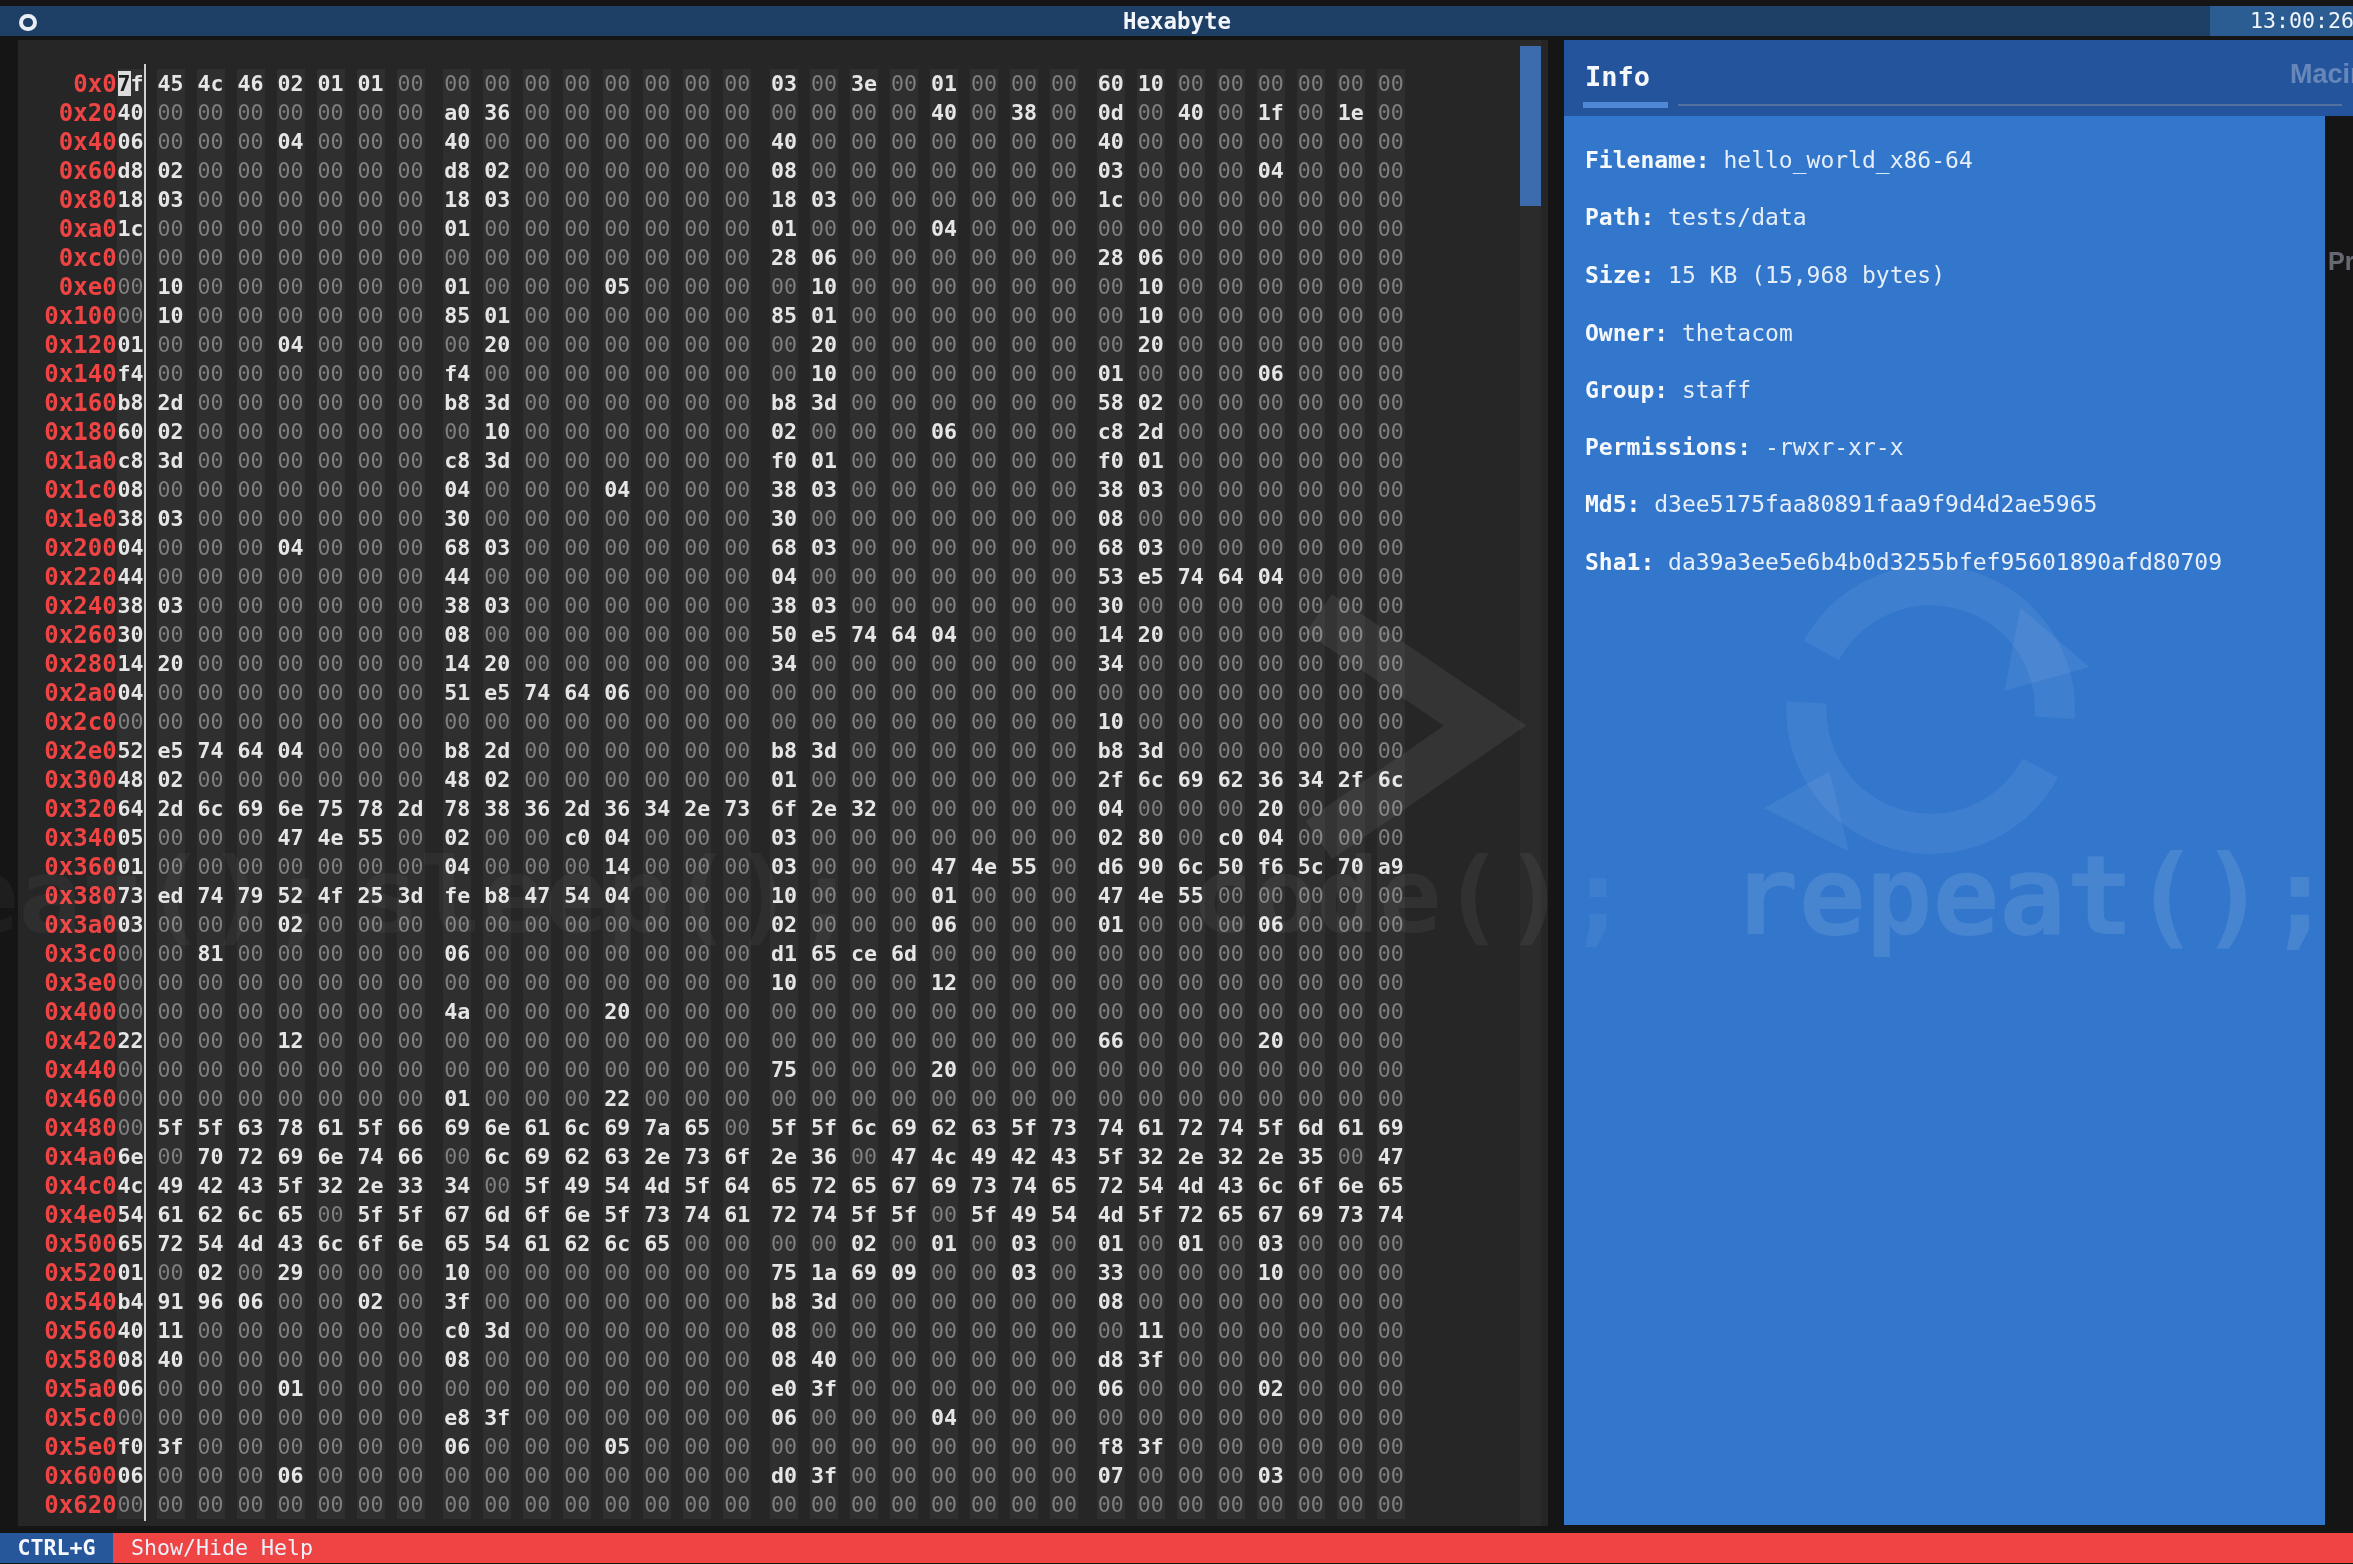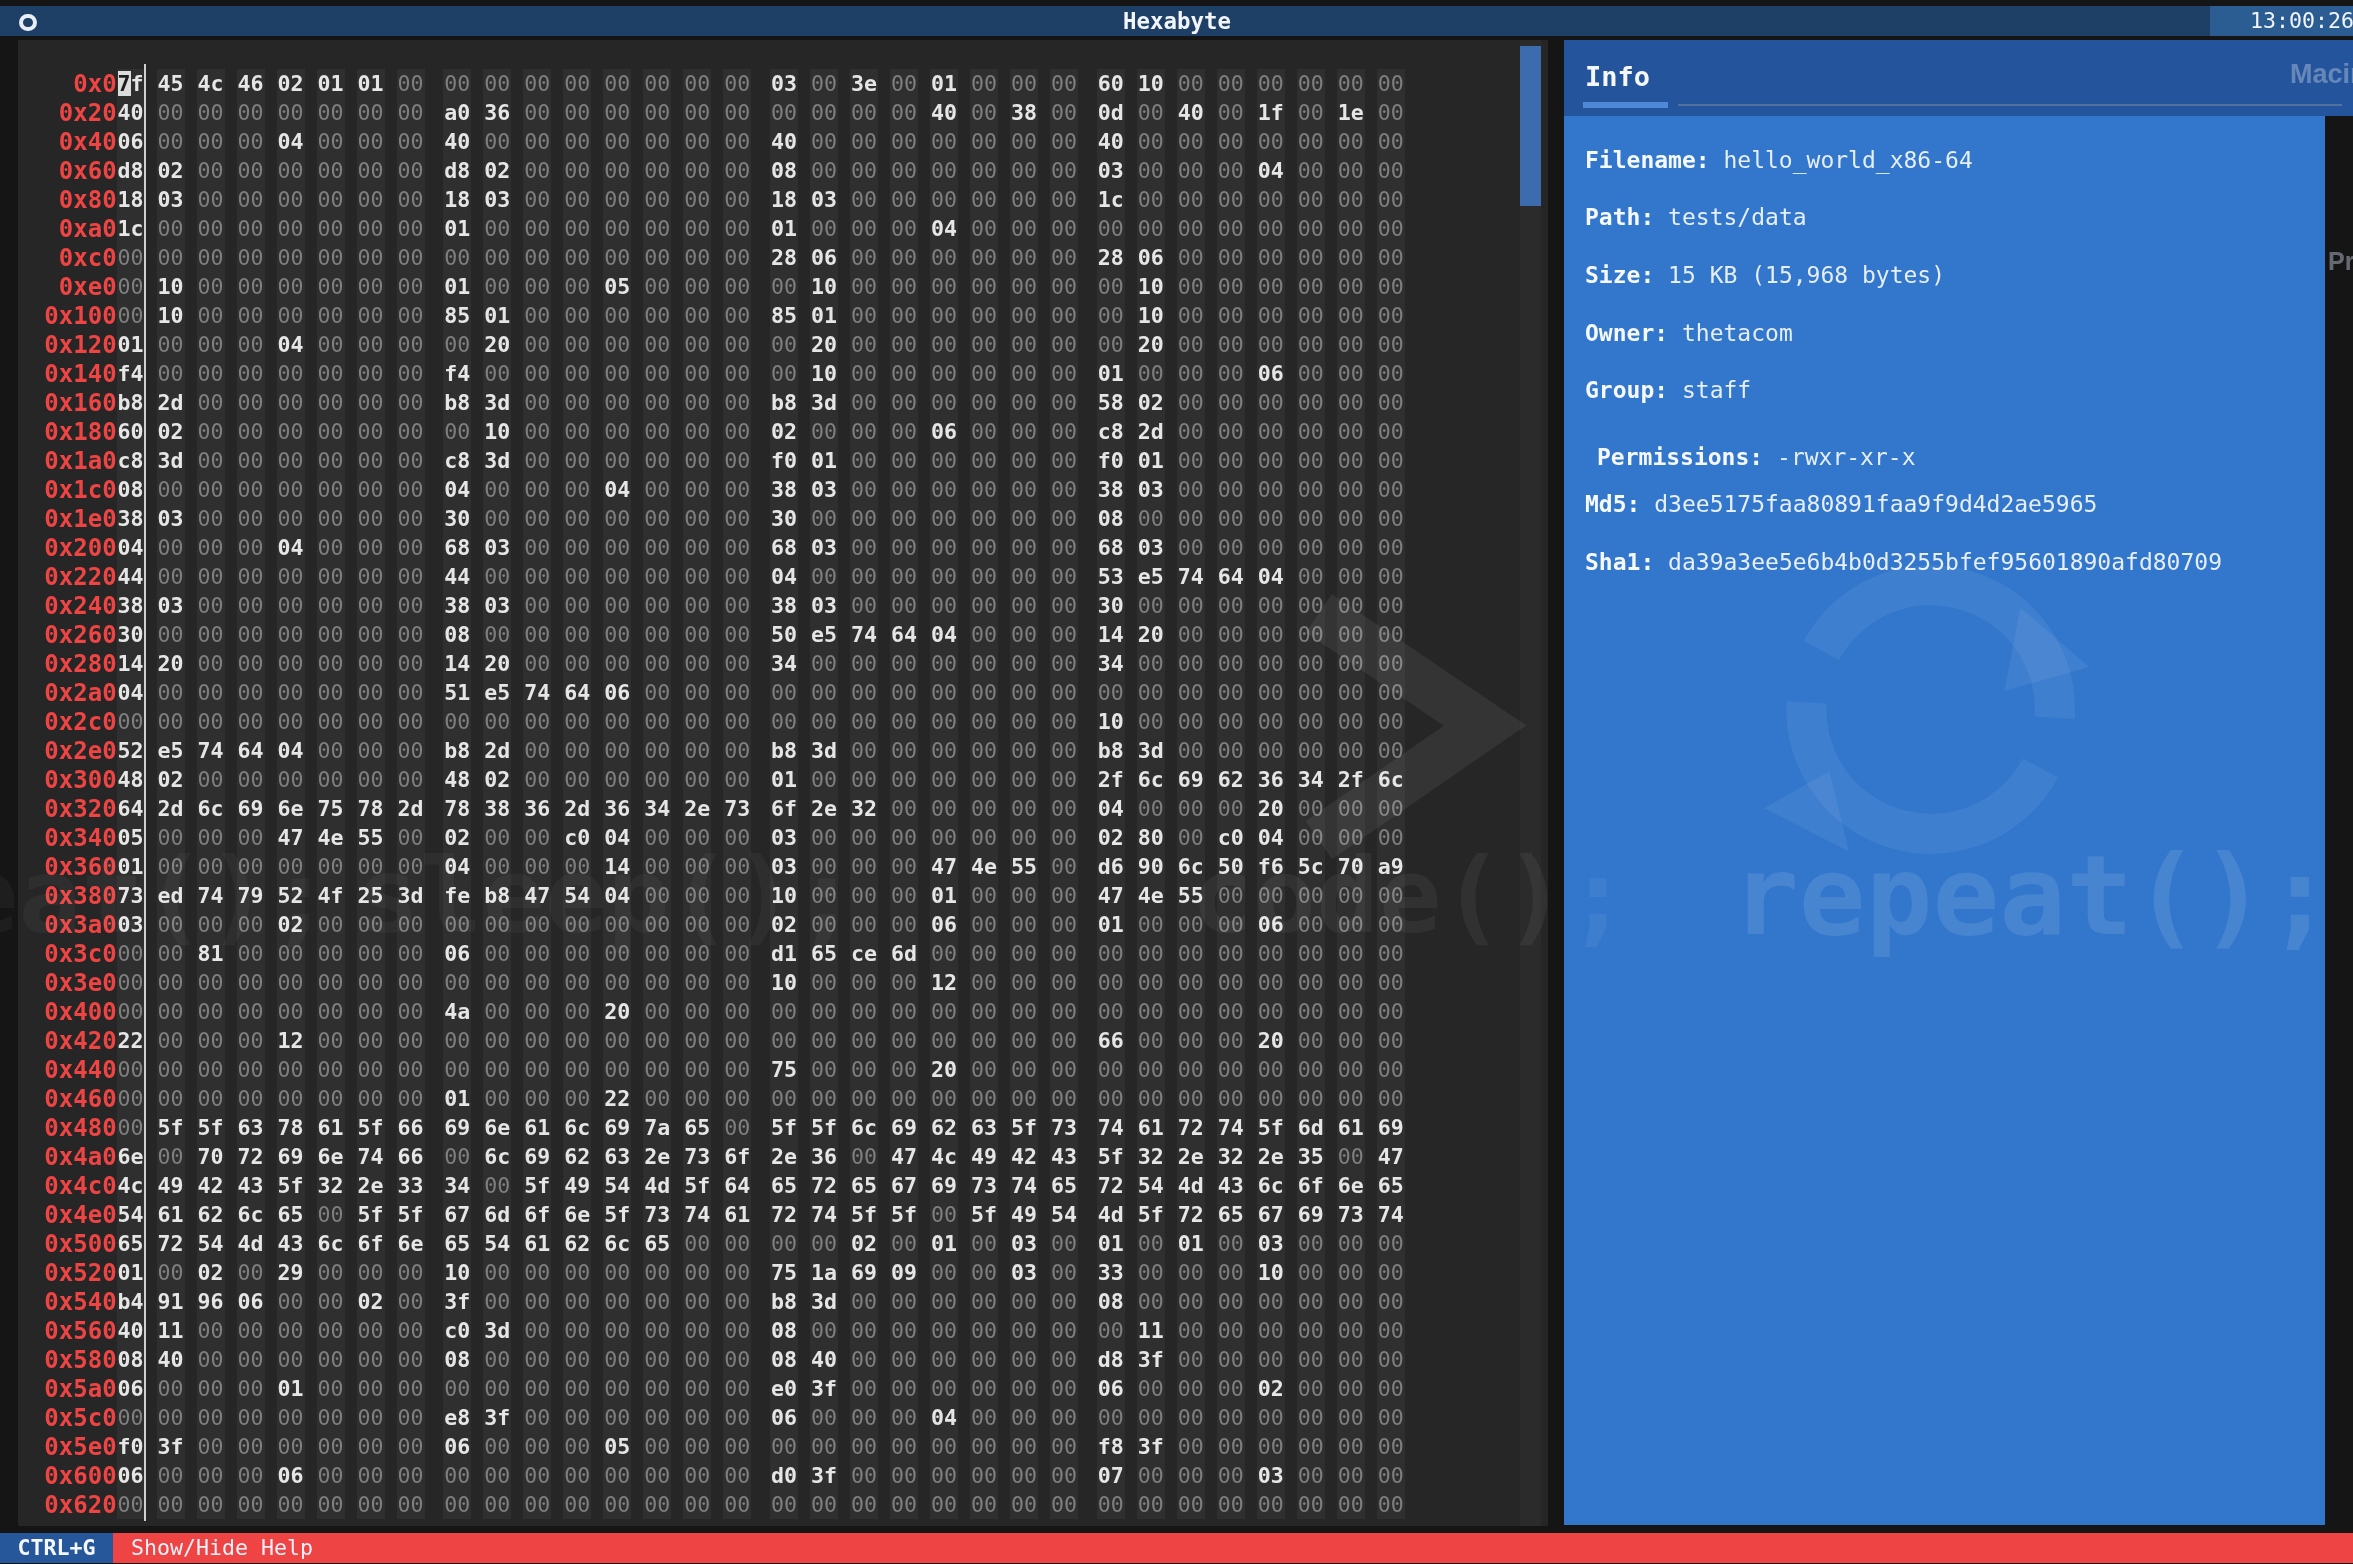--- a/index.html
+++ b/index.html
@@ -37,21 +37,21 @@
   .infotab{position:absolute;left:21px;top:21px;color:#f4f7fb;font-size:27px;font-weight:bold;}
   .tabline{position:absolute;left:19px;top:62px;width:85px;height:6.4px;background:#4f88d7;}
   .bandline{position:absolute;left:114px;top:64px;width:664px;height:2.4px;background:#51719f;}
   .macwm{position:absolute;left:726px;top:19px;font-family:"Liberation Sans",sans-serif;
      font-size:27px;font-weight:bold;color:rgba(255,255,255,0.30);white-space:nowrap;}
   .infobody{position:absolute;left:0;top:76px;width:761px;height:1409px;background:#3377cc;overflow:hidden;}
   .kv{position:absolute;left:21px;font-size:23px;color:#e6eef8;white-space:nowrap;}
   .kv b{color:#f6f9fc;font-weight:bold;}
   .kv:nth-of-type(1){top:31px;}  .kv:nth-of-type(2){top:88px;}
   .kv:nth-of-type(3){top:146px;} .kv:nth-of-type(4){top:204px;}
-  .kv:nth-of-type(5){top:261px;} .kv:nth-of-type(6){top:328px;margin-left:12px;}
+  .kv:nth-of-type(5){top:261px;} .kv:nth-of-type(6){top:318px;}
   .kv:nth-of-type(7){top:375px;} .kv:nth-of-type(8){top:433px;}
   
   .statusbar{position:absolute;left:0;top:1533px;width:2354px;height:30px;background:#ef4444;}
   .chip{position:absolute;left:0;top:0;width:113px;height:30px;background:#27579b;
      color:#f4f7fb;font-size:21.6px;font-weight:bold;text-align:center;line-height:30px;}
   .action{position:absolute;left:131px;top:0;height:30px;line-height:30px;color:#eaf1fa;font-size:21.6px;}
   
   .wmlayer{position:absolute;left:0;top:0;width:2354px;height:1565px;pointer-events:none;z-index:40;overflow:hidden;}
   .wm{position:absolute;top:835px;font-size:104px;font-weight:bold;color:#ffffff;white-space:nowrap;}
   .wm-eat{left:-44px;opacity:0.035;}

